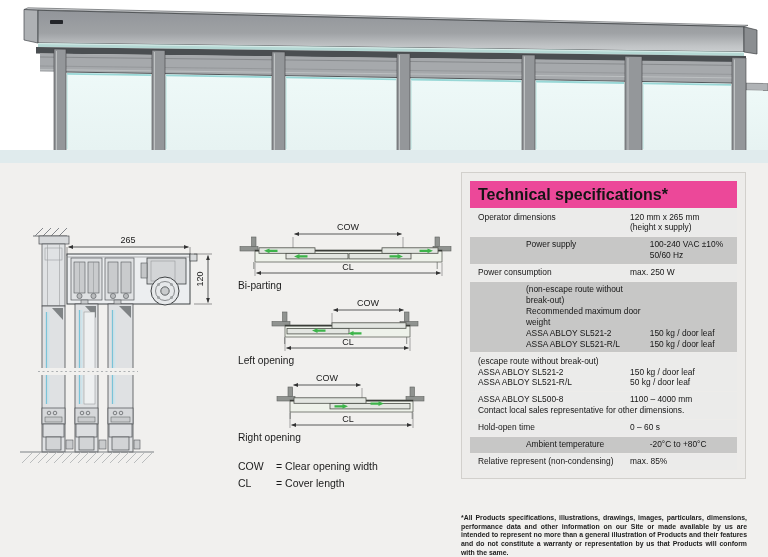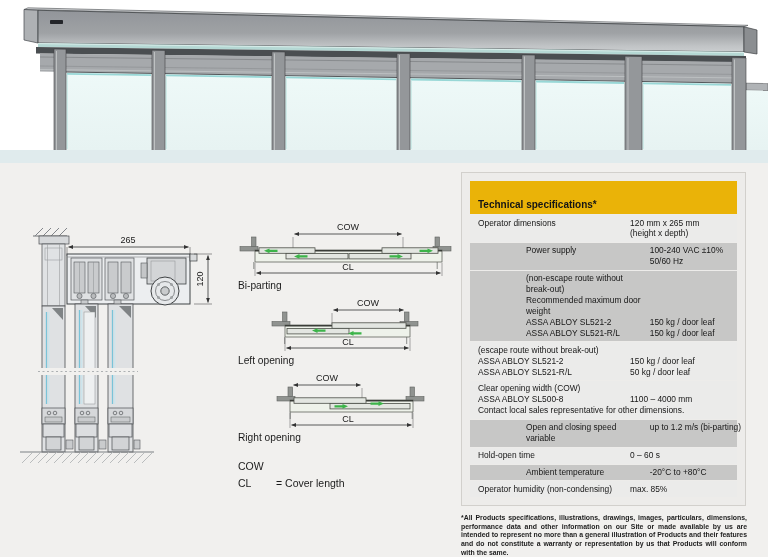--- a/index.html
+++ b/index.html
@@ -8,22 +8,22 @@
   .stage{position:absolute;inset:0;}
   .hero{position:absolute;left:0;top:0;width:768px;height:163px;background:#fff;}
   .lower-bg{position:absolute;left:0;top:163px;width:768px;height:394px;background:#f1f0ee;}
   .cross-sec{position:absolute;left:12px;top:190px;}
   .plans{position:absolute;left:228px;top:212px;}
   .legend{position:absolute;left:238px;top:458px;font-size:10.5px;color:#1b1b1b;}
   .legend-line{display:flex;line-height:17px;}
   .legend-abbr{width:38px;flex:none;}
   .spec-panel{position:absolute;left:461px;top:172px;width:267px;background:#edecea;
               border:1px solid #d2d0cc;padding:8px;}
-  .spec-title{background:#eab308;color:#151515;font-weight:bold;font-size:10px;
-              padding:18px 8px 4px 8px;letter-spacing:0;}
+  .spec-title{background:#ec4899;color:#151515;font-weight:bold;font-size:16px;
+              padding:5px 8px 4px 8px;letter-spacing:0;}
   .spec-row{margin-top:1px;padding:2.5px 0;font-size:8.4px;line-height:1.3;color:#161616;}
   .spec-row.light{background:#ebebea;}
   .spec-row.gray{background:#c7c7c6;padding-left:48px;}
   .spec-line{display:flex;padding:0 8px;justify-content:space-between;}
   .spec-label{width:59%;flex:none;padding-right:4px;}
   .spec-value{flex:1;white-space:nowrap;}
   .spec-line.span .spec-label{width:100%;padding-right:0;}
   .footnote{position:absolute;left:461px;top:514px;width:286px;font-size:6.9px;
             line-height:1.25;text-align:justify;font-weight:bold;color:#1c1c1c;}
   svg text{font-family:"Liberation Sans",sans-serif;fill:#1b1b1b;}
@@ -377,50 +377,57 @@
       <line x1="185" y1="201" x2="185" y2="216" stroke="#555" stroke-width="0.5"></line>
       <line x1="63.5" y1="213" x2="183.5" y2="213" stroke="#333" stroke-width="0.8" marker-start="url(#dimB)" marker-end="url(#dimB)"></line>
       <text class="dim-label" x="120" y="210" text-anchor="middle">CL</text>
       <text class="cap-label" x="10" y="229">Right opening</text>
     </g>
   </svg>
 
   <div class="legend">
     <div class="legend-line">
       <span class="legend-abbr">COW</span>
+      <span>= Clear opening width</span>
     </div>
     <div class="legend-line">
       <span class="legend-abbr">CL</span>
       <span>= Cover length</span>
     </div>
   </div>
 
   <div class="spec-panel">
     <div class="spec-title">Technical specifications*</div>
     <div>
         <div class="spec-row light">
           <div class="spec-line">
             <div class="spec-label">Operator dimensions</div>
             <div class="spec-value">120 mm x 265 mm</div>
           </div>
           <div class="spec-line">
             <div class="spec-label"></div>
-            <div class="spec-value">(height x depth)</div>
+            <div class="spec-value">(height x supply)</div>
           </div>
         </div>
         <div class="spec-row gray">
           <div class="spec-line">
             <div class="spec-label">Power supply</div>
             <div class="spec-value">100-240 VAC ±10%</div>
           </div>
           <div class="spec-line">
             <div class="spec-label"></div>
             <div class="spec-value">50/60 Hz</div>
           </div>
         </div>
+        <div class="spec-row light">
+          <div class="spec-line">
+            <div class="spec-label">Power consumption</div>
+            <div class="spec-value">max. 250 W</div>
+          </div>
+        </div>
         <div class="spec-row gray">
           <div class="spec-line">
             <div class="spec-label">(non-escape route without break-out)</div>
             <div class="spec-value"></div>
           </div>
           <div class="spec-line">
             <div class="spec-label">Recommended maximum door weight</div>
             <div class="spec-value"></div>
           </div>
           <div class="spec-line">
@@ -440,54 +447,44 @@
           <div class="spec-line">
             <div class="spec-label">ASSA ABLOY SL521-2</div>
             <div class="spec-value">150 kg / door leaf</div>
           </div>
           <div class="spec-line">
             <div class="spec-label">ASSA ABLOY SL521-R/L</div>
             <div class="spec-value">50 kg / door leaf</div>
           </div>
         </div>
         <div class="spec-row light">
-          <div class="spec-line">
-            <div class="spec-label">Clear opening width (COW)</div>
-            <div class="spec-value"></div>
-          </div>
           <div class="spec-line">
             <div class="spec-label">ASSA ABLOY SL500-8</div>
             <div class="spec-value">1100 – 4000 mm</div>
           </div>
           <div class="spec-line span">
             <div class="spec-label">Contact local sales representative for other dimensions.</div>
             <div class="spec-value"></div>
           </div>
         </div>
-        <div class="spec-row gray">
-          <div class="spec-line">
-            <div class="spec-label">Open and closing speed variable</div>
-            <div class="spec-value">up to 1.2 m/s (bi-parting)</div>
-          </div>
-        </div>
         <div class="spec-row light">
           <div class="spec-line">
             <div class="spec-label">Hold-open time</div>
             <div class="spec-value">0 – 60 s</div>
           </div>
         </div>
         <div class="spec-row gray">
           <div class="spec-line">
             <div class="spec-label">Ambient temperature</div>
             <div class="spec-value">-20°C to +80°C</div>
           </div>
         </div>
         <div class="spec-row light">
           <div class="spec-line">
-            <div class="spec-label">Operator humidity (non-condensing)</div>
+            <div class="spec-label">Relative represent (non-condensing)</div>
             <div class="spec-value">max. 85%</div>
           </div>
         </div>
       </div>
   </div>
 
   <div class="footnote">*All Products specifications, illustrations, drawings, images, particulars, dimensions, performance data and other information on our Site or made available by us are intended to represent no more than a general illustration of Products and their features and do not constitute a warranty or representation by us that Products will conform with the same.</div>
 
 </div>
 

